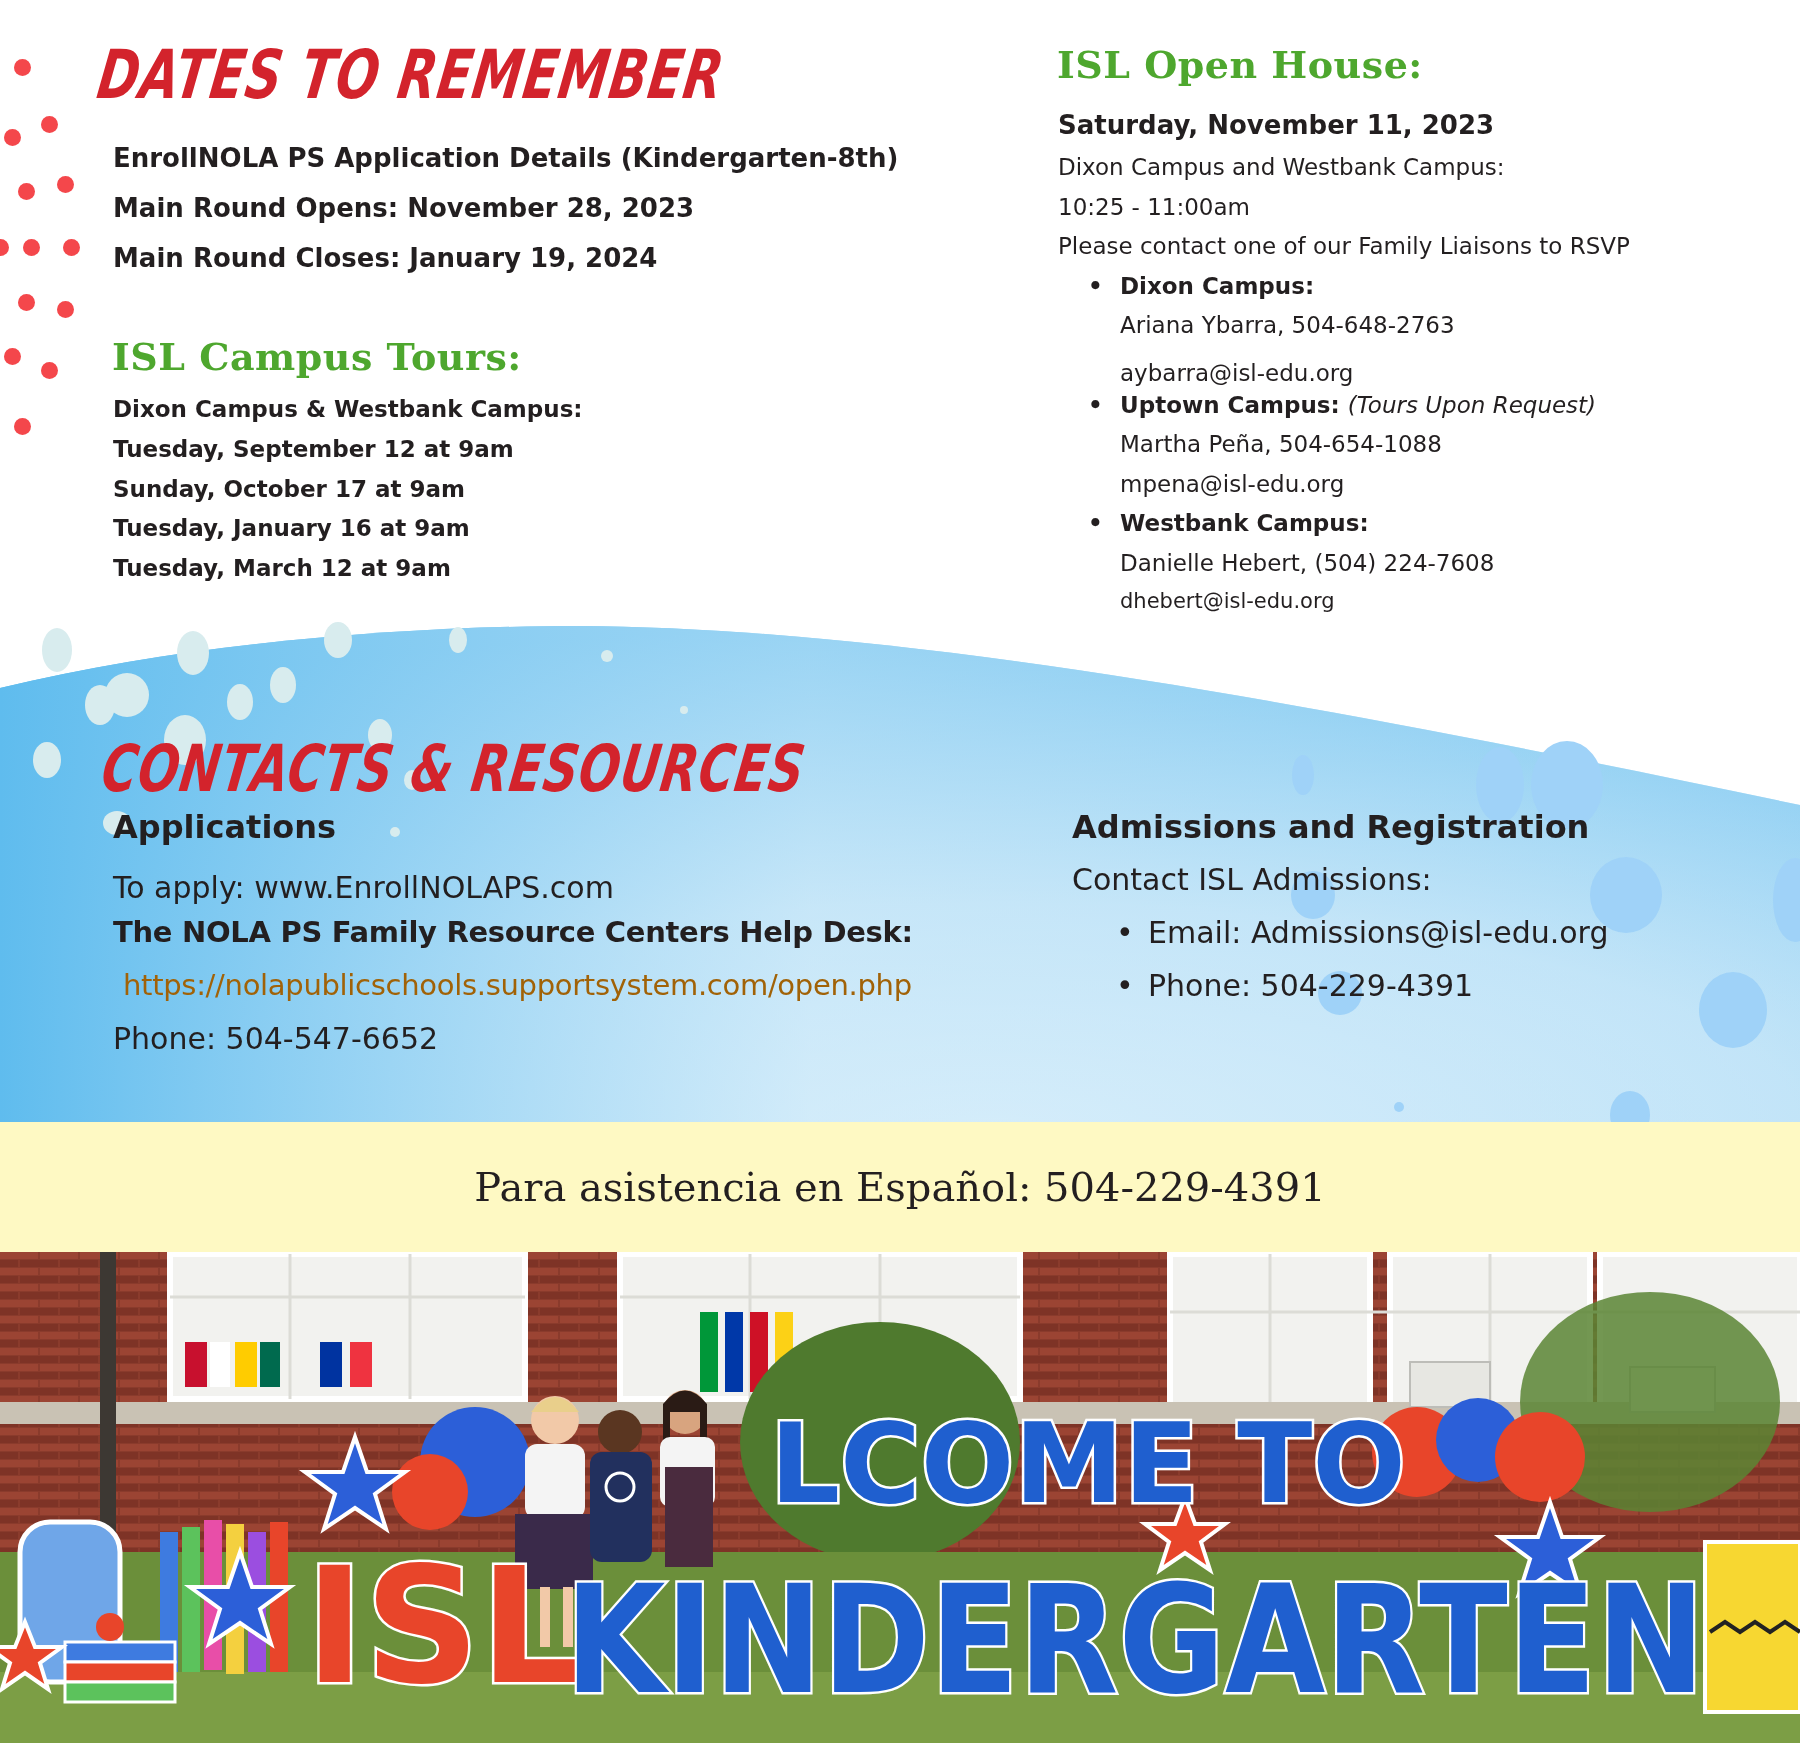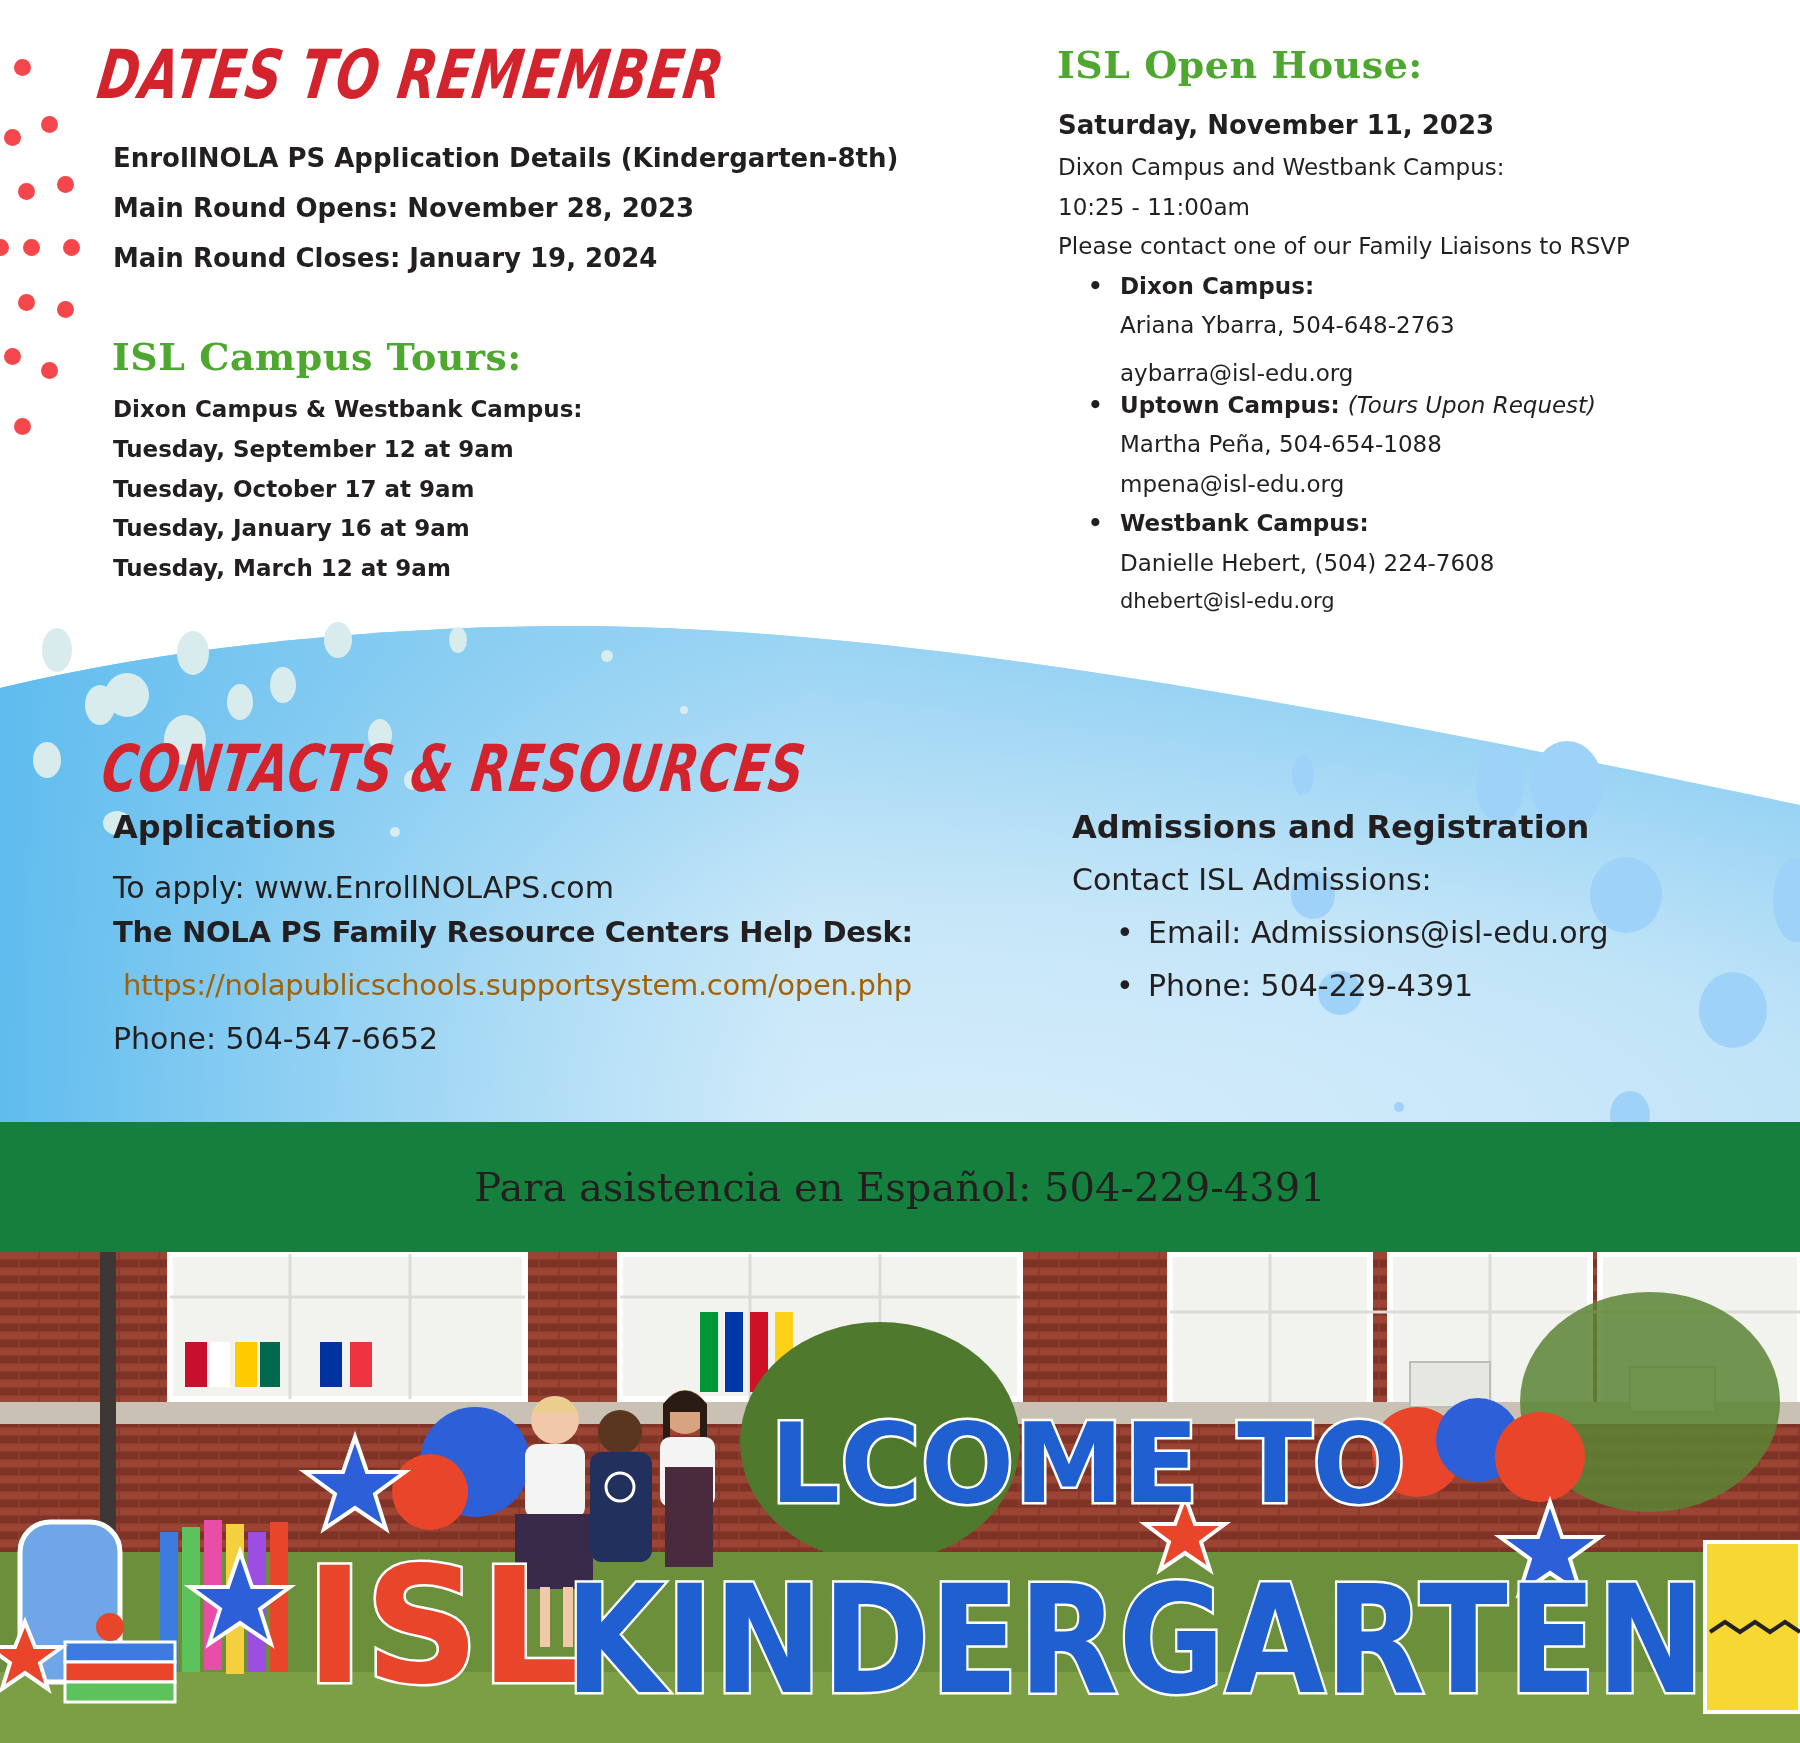--- a/index.html
+++ b/index.html
@@ -23,21 +23,21 @@
   }
 
   .txt { position: absolute; white-space: nowrap; font-family: "DejaVu Sans", sans-serif; }
   .sb { font-weight: bold; }
   .it { font-style: italic; font-weight: normal; }
 
   
   #wave { position: absolute; left: 0; top: 0; width: 1800px; height: 1130px; }
 
   
-  #band { position: absolute; left: 0; top: 1122px; width: 1800px; height: 130px; background: #15803d; }
+  #band { position: absolute; left: 0; top: 1122px; width: 1800px; height: 130px; background: #fef9c3; }
   #band-text {
     position: absolute; left: 0; right: 0; top: 42px; text-align: center;
     font-family: "DejaVu Serif", serif; font-size: 40px; color: #231f20;
   }
 
   
   #photo { position: absolute; left: 0; top: 1252px; width: 1800px; height: 491px; overflow: hidden; background: #7a3a2e; }
 
   .bullet::before { content: "•"; position: absolute; left: -32px; }
 </style>
@@ -113,21 +113,21 @@
   <h1 class="comic" style="left:104px;top:36px;font-size:50px;">Dates to Remember</h1>
   <div class="txt sb" style="left:113px;top:143px;font-size:26px;">EnrollNOLA PS Application Details (Kindergarten-8th)</div>
   <div class="txt sb" style="left:113px;top:193px;font-size:26px;">Main Round Opens: November 28, 2023</div>
   <div class="txt sb" style="left:113px;top:243px;font-size:26px;">Main Round Closes: January 19, 2024</div>
 </section>
 
 <section>
   <h2 class="green-h" style="left:112px;top:334px;">ISL Campus Tours:</h2>
   <div class="txt sb" style="left:113px;top:396px;font-size:23px;">Dixon Campus &amp; Westbank Campus:</div>
   <div class="txt sb" style="left:113px;top:436px;font-size:23px;">Tuesday, September 12 at 9am</div>
-  <div class="txt sb" style="left:113px;top:476px;font-size:23px;">Tuesday, October 17 at 9am</div>
+  <div class="txt sb" style="left:113px;top:476px;font-size:23px;">Sunday, October 17 at 9am</div>
   <div class="txt sb" style="left:113px;top:515px;font-size:23px;">Tuesday, January 16 at 9am</div>
   <div class="txt sb" style="left:113px;top:555px;font-size:23px;">Tuesday, March 12 at 9am</div>
 </section>
 
 <section>
   <h2 class="green-h" style="left:1057px;top:42px;">ISL Open House:</h2>
   <div class="txt sb" style="left:1058px;top:110px;font-size:26px;">Saturday, November 11, 2023</div>
   <div class="txt" style="left:1058px;top:154px;font-size:23px;">Dixon Campus and Westbank Campus:</div>
   <div class="txt" style="left:1058px;top:194px;font-size:23px;">10:25 - 11:00am</div>
   <div class="txt" style="left:1058px;top:233px;font-size:23px;">Please contact one of our Family Liaisons to RSVP</div>

